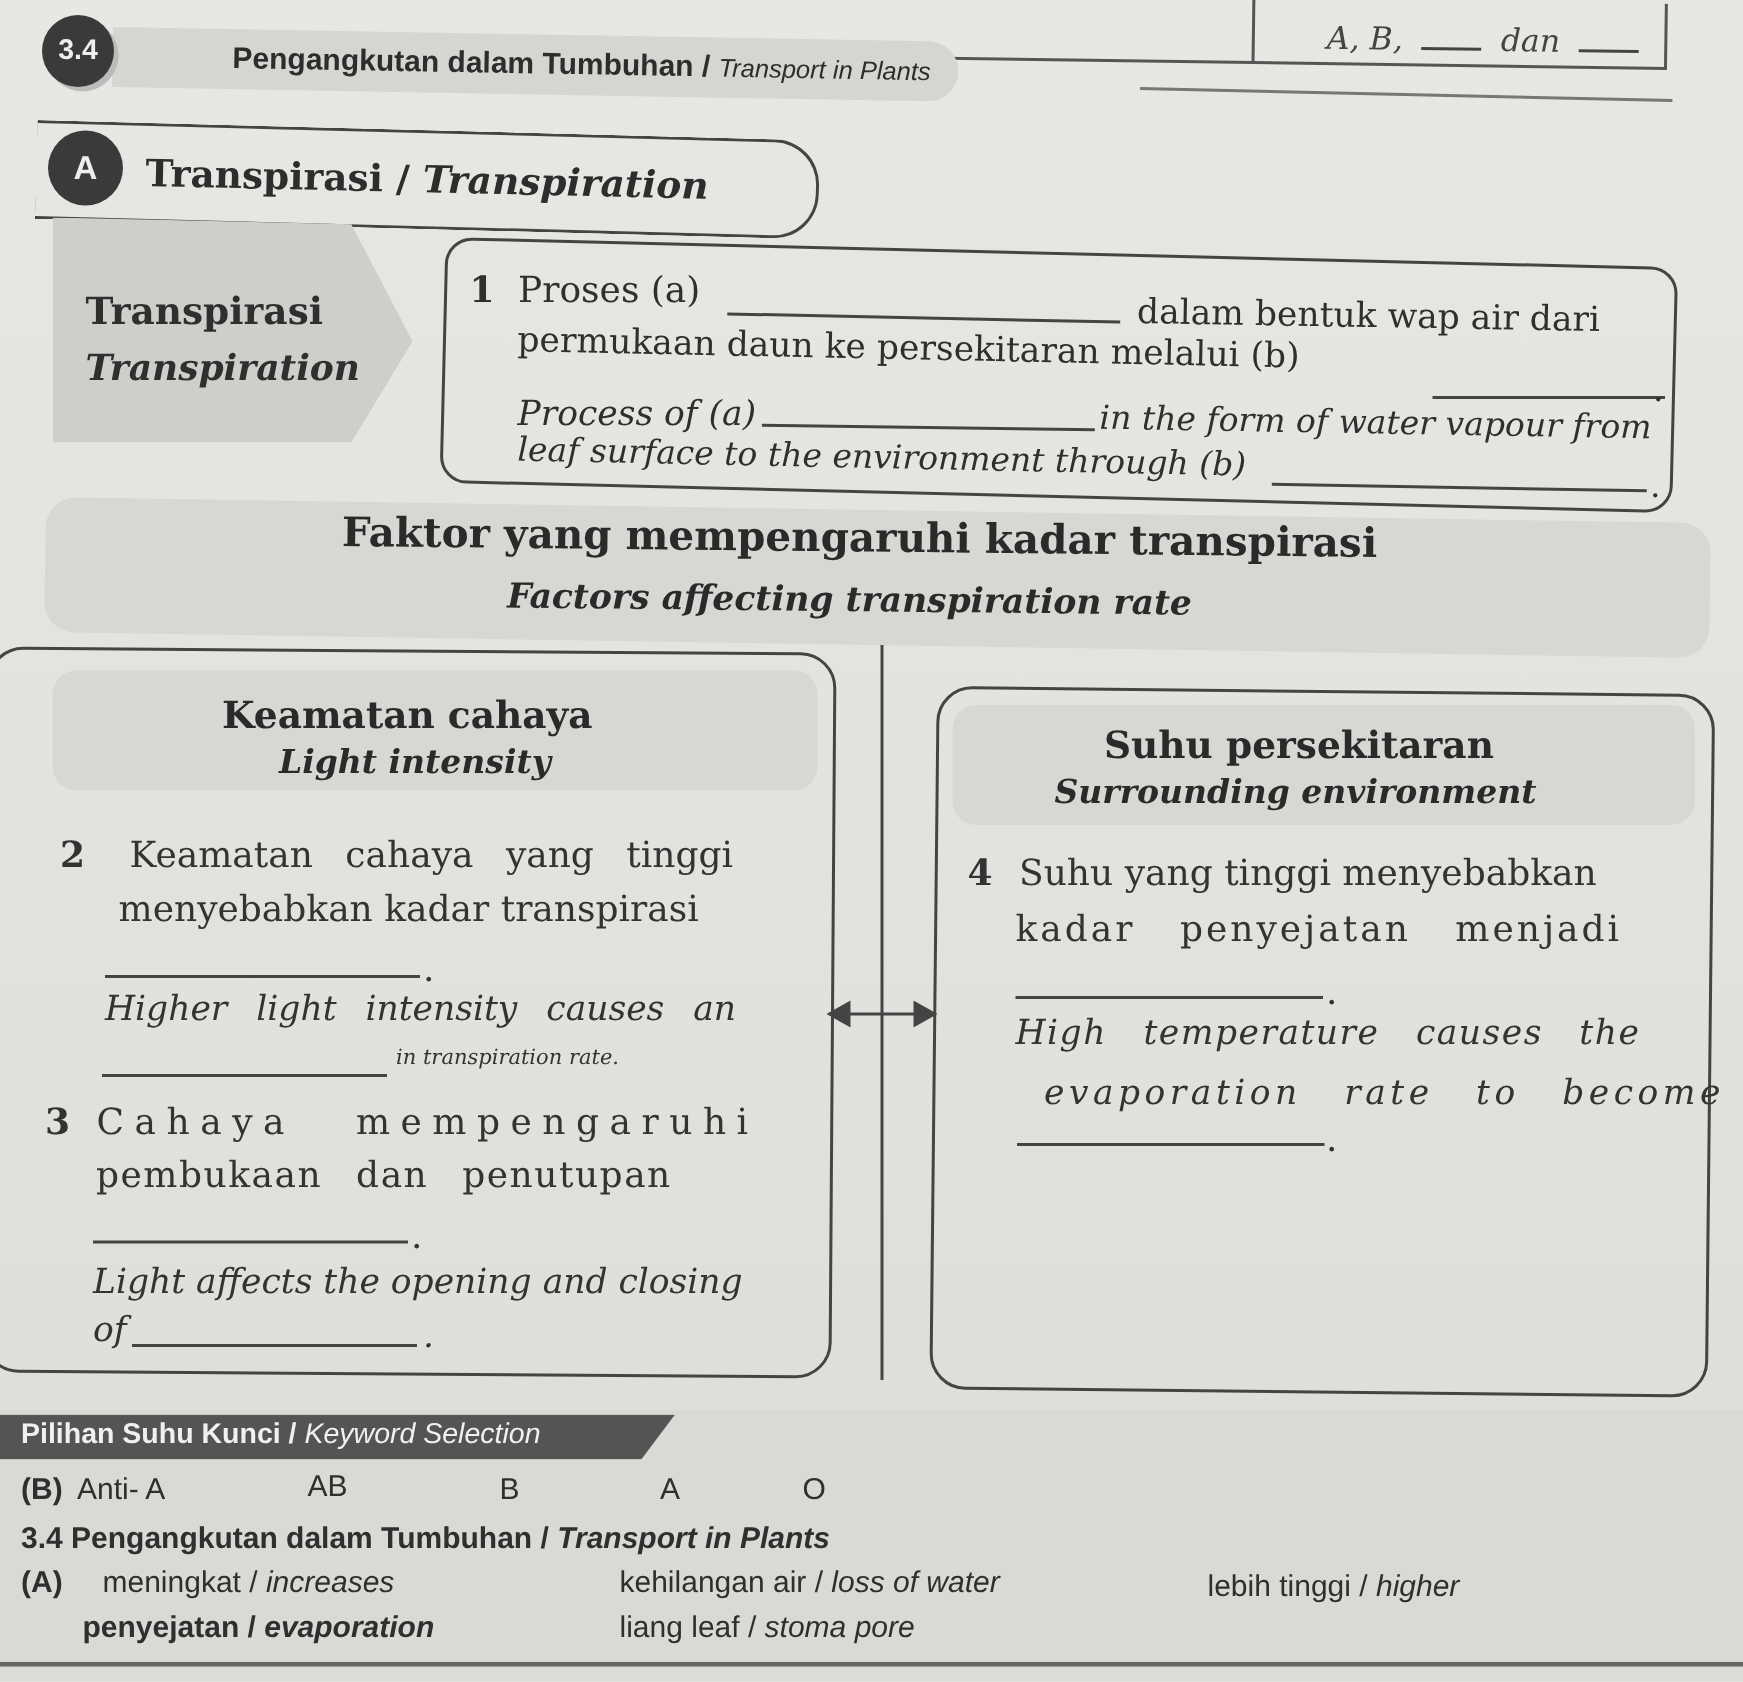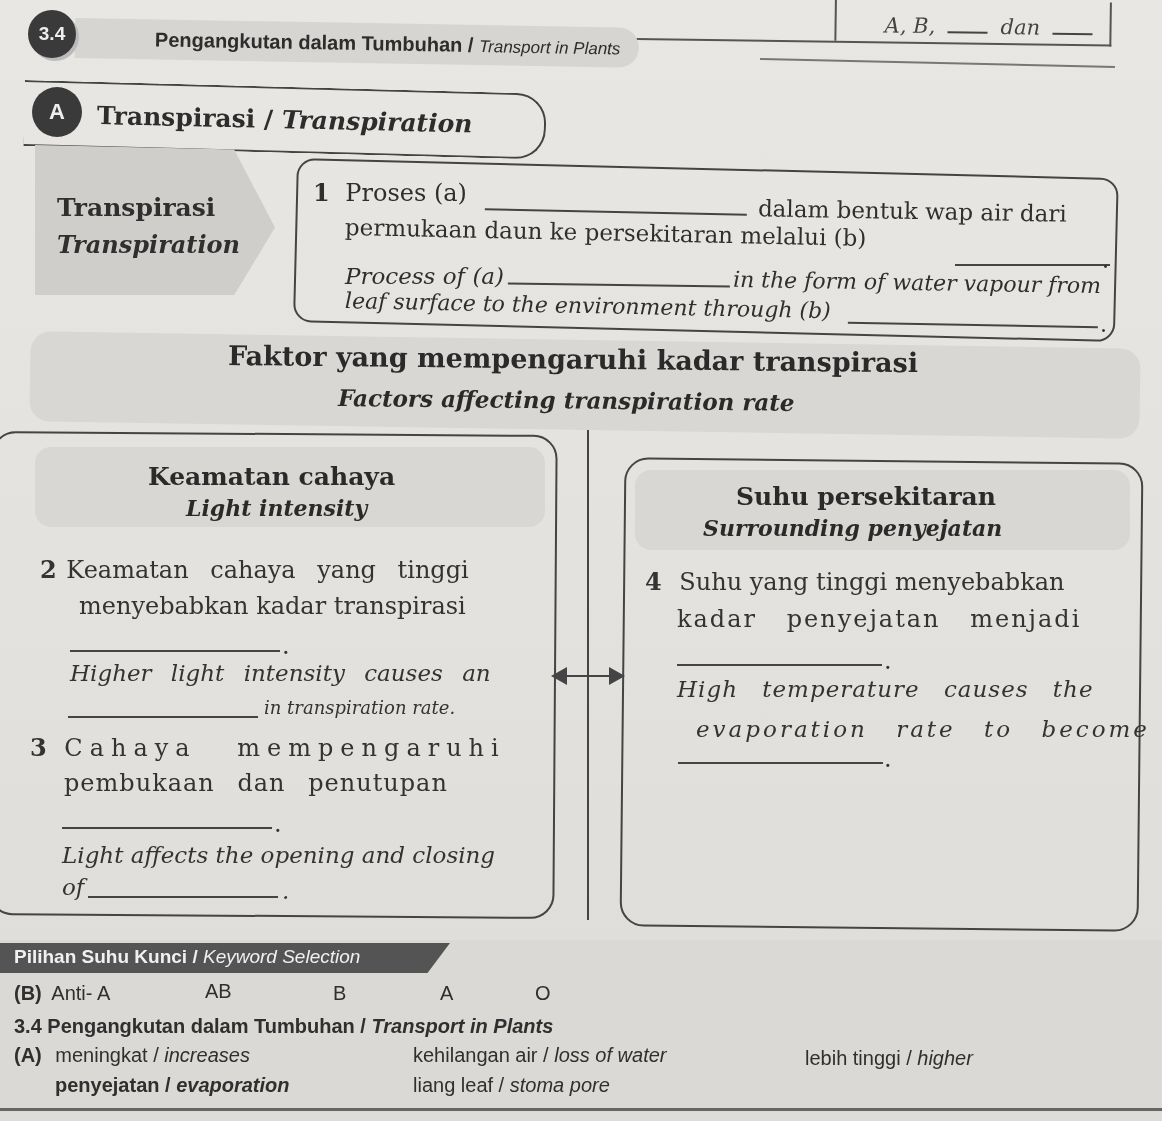--- a/index.html
+++ b/index.html
@@ -192,47 +192,47 @@
 <div class="center-line"></div>
 <div class="arrow-h"></div>
 
 <div class="fbox fbox-left"></div>
 <div class="fhead-bg fh-left"></div>
 <div class="fh-title" style="left:148px; top:462px;">Keamatan cahaya</div>
 <div class="fh-sub" style="left:186px; top:495px;">Light intensity</div>
 
 <div class="q-line body-text" style="left:40px; top:555px;">
   <span class="num">2</span>
-  <span style="margin-left:2px; word-spacing:14px;">Keamatan cahaya yang tinggi</span>
+  <span style="margin-left:22px; word-spacing:14px;">Keamatan cahaya yang tinggi</span>
 </div>
 <div class="q-line body-text" style="left:79px; top:592px;">menyebabkan kadar transpirasi</div>
 <span class="blank" style="position:absolute; left:70px; top:634px; width:210px;"></span>
 <span class="q-line body-text" style="left:282px; top:632px;">.</span>
 <div class="q-line body-it" style="left:70px; top:660px; word-spacing:12px;">Higher light intensity causes an</div>
 <span class="blank" style="position:absolute; left:68px; top:700px; width:190px;"></span>
-<div class="q-line body-it" style="left:264px; top:697px; font-size:18px;">in transpiration rate.</div>
+<div class="q-line body-it" style="left:264px; top:697px; font-size:14px;">in transpiration rate.</div>
 
 <div class="q-line body-text" style="left:30px; top:733px;">
   <span class="num">3</span>
   <span style="margin-left:10px; letter-spacing:7px; word-spacing:26px;">Cahaya mempengaruhi</span>
 </div>
 <div class="q-line body-text" style="left:64px; top:769px; letter-spacing:1px; word-spacing:14px;">pembukaan dan penutupan</div>
 <span class="blank" style="position:absolute; left:62px; top:811px; width:210px;"></span>
 <span class="q-line body-text" style="left:274px; top:810px;">.</span>
 <div class="q-line body-it" style="left:62px; top:842px;">Light affects the opening and closing</div>
 <div class="q-line body-it" style="left:62px; top:874px;">
   <span>of</span>
 </div>
 <span class="blank" style="position:absolute; left:88px; top:880px; width:190px;"></span>
 <span class="q-line body-it" style="left:282px; top:878px;">.</span>
 
 <div class="fbox fbox-right"></div>
 <div class="fhead-bg fh-right"></div>
 <div class="fh-title" style="left:736px; top:482px;">Suhu persekitaran</div>
-<div class="fh-sub" style="left:703px; top:515px;">Surrounding penyejatan</div>
+<div class="fh-sub" style="left:703px; top:515px;">Surrounding environment</div>
 
 <div class="q-line body-text" style="left:645px; top:567px;">
   <span class="num">4</span>
   <span style="margin-left:10px;">Suhu yang tinggi menyebabkan</span>
 </div>
 <div class="q-line body-text" style="left:677px; top:605px; letter-spacing:2px; word-spacing:20px;">kadar penyejatan menjadi</div>
 <span class="blank" style="position:absolute; left:677px; top:648px; width:205px;"></span>
 <span class="q-line body-text" style="left:884px; top:647px;">.</span>
 <div class="q-line body-it" style="left:677px; top:676px; letter-spacing:1px; word-spacing:16px;">High temperature causes the</div>
 <div class="q-line body-it" style="left:677px; top:716px; letter-spacing:3px; word-spacing:18px;margin-left:19px;">evaporation rate to become</div>
@@ -253,21 +253,21 @@
 <div class="kw-row" style="left:333px; top:982px;">B</div>
 <div class="kw-row" style="left:440px; top:982px;">A</div>
 <div class="kw-row" style="left:535px; top:982px;">O</div>
 
 <div class="kw-row kw-heading" style="left:14px; top:1015px;">
   <span>3.4 Pengangkutan dalam Tumbuhan</span><span> / </span><span class="en">Transport in Plants</span>
 </div>
 
 <div class="kw-row" style="left:14px; top:1044px;">
   <span class="tag">(A)</span>
-  <span style="margin-left:8px;">meningkat</span> / <span class="en">increases</span>
+  <span style="margin-left:21px;">meningkat</span> / <span class="en">increases</span>
 </div>
 <div class="kw-row" style="left:413px; top:1044px;">
   <span>kehilangan air</span> / <span class="en">loss of water</span>
 </div>
 <div class="kw-row" style="left:805px; top:1047px;">
   <span>lebih tinggi</span> / <span class="en">higher</span>
 </div>
 <div class="kw-row" style="left:55px; top:1074px;font-weight:bold;">
   <span>penyejatan</span> / <span class="en">evaporation</span>
 </div>

